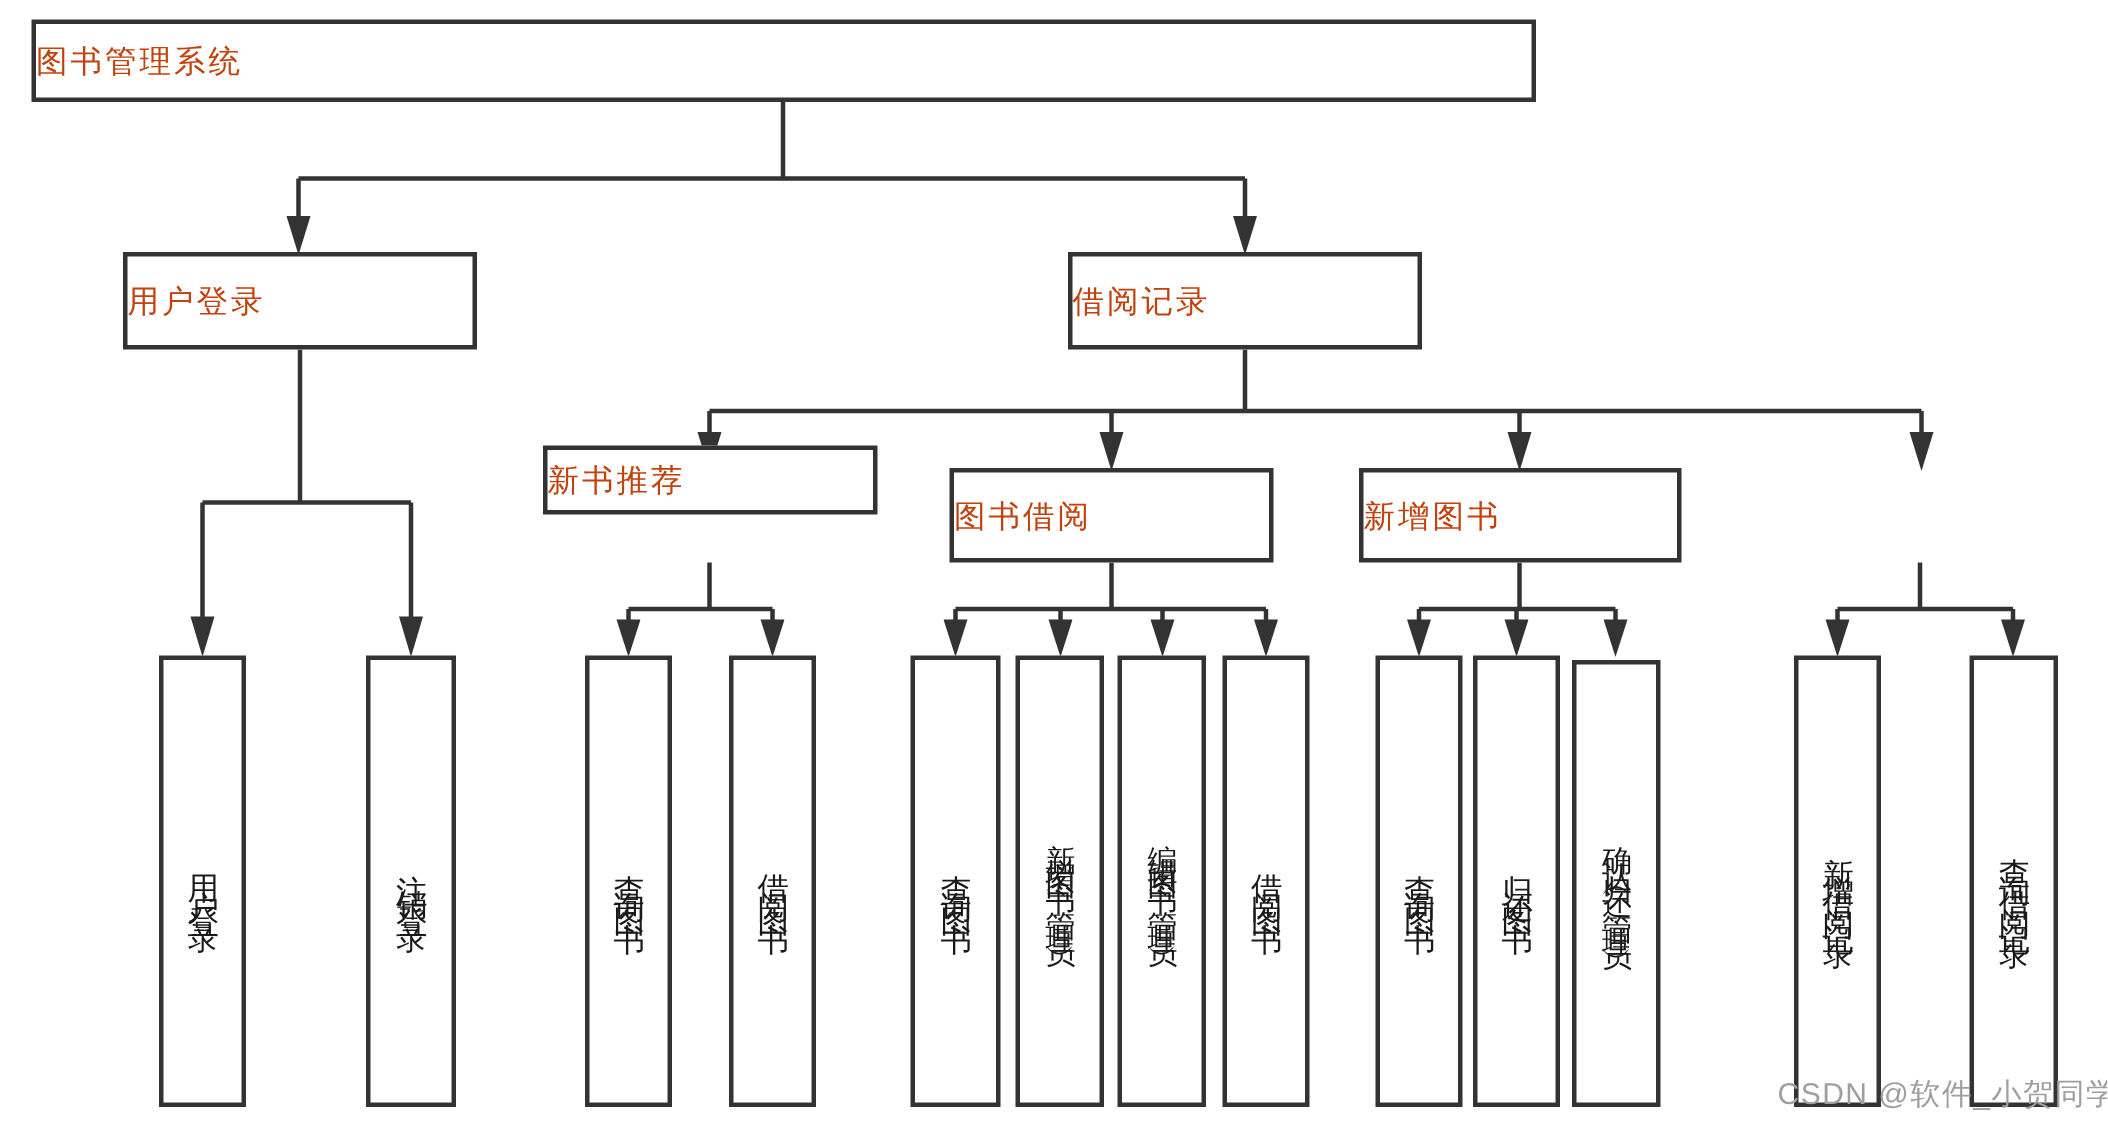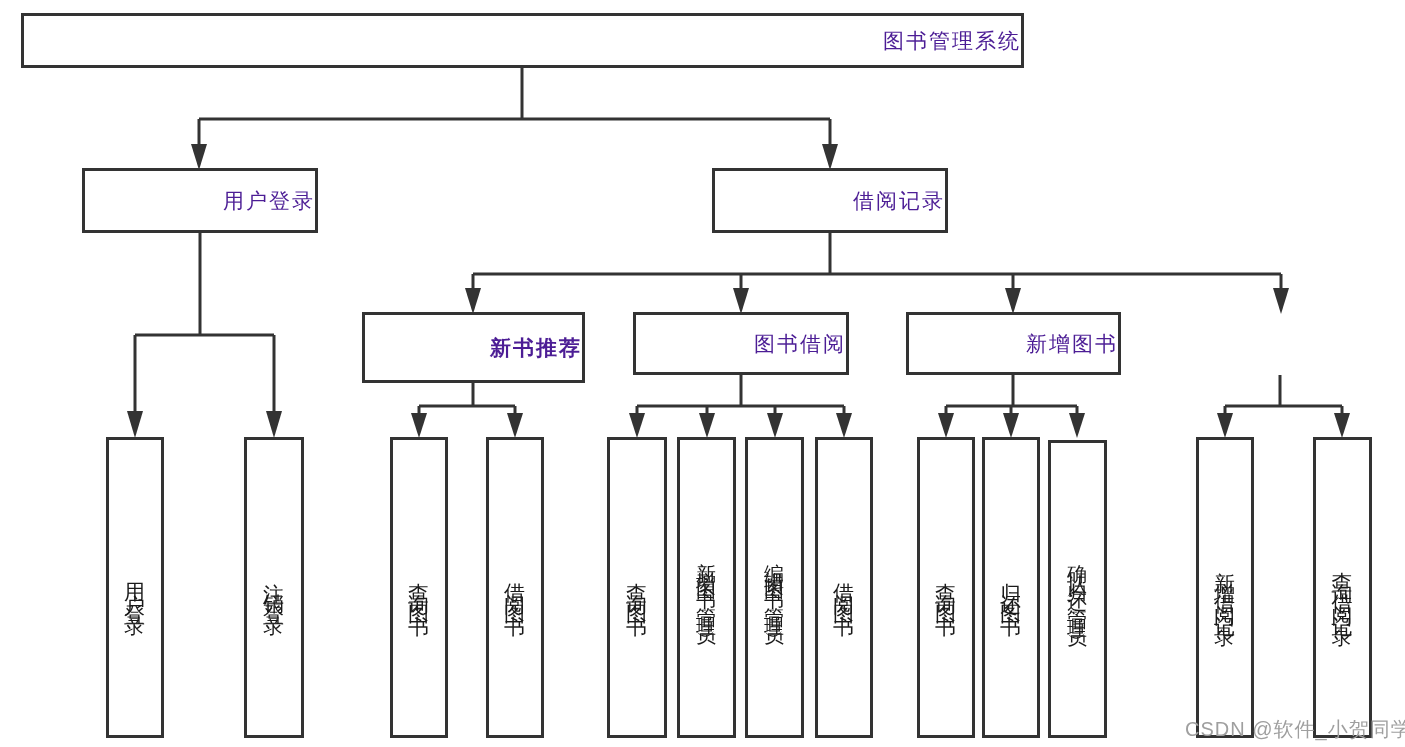--- a/index.html
+++ b/index.html
@@ -16,22 +16,22 @@
     left: 0; top: 0;
     z-index: 0;
   }
   .hnode {
     position: absolute;
     box-sizing: border-box;
     border: 3px solid #333333;
     background: #ffffff;
     display: flex;
     align-items: center;
-    justify-content: flex-end;
-    color: #4c1d95;
+    justify-content: flex-start;
+    color: #c2410c;
     font-size: 21px;
     letter-spacing: 2px;
     z-index: 1;
   }
   .vnode {
     position: absolute;
     box-sizing: border-box;
     border: 3px solid #333333;
     background: #ffffff;
     display: flex;
@@ -139,21 +139,21 @@
     <span>图书管理系统</span>
   </div>
 
   <div class="hnode" style="left:82px; top:168px; width:236px; height:65px;">
     <span>用户登录</span>
   </div>
   <div class="hnode" style="left:712px; top:168px; width:236px; height:65px;">
     <span>借阅记录</span>
   </div>
 
-  <div class="hnode" style="left:362px; top:312px; width:223px; height:71px;font-weight:bold;">
+  <div class="hnode" style="left:362px; top:297px; width:223px; height:46px;">
     <span>新书推荐</span>
   </div>
   <div class="hnode" style="left:633px; top:312px; width:216px; height:63px;font-family:Liberation Serif, serif;">
     <span>图书借阅</span>
   </div>
   <div class="hnode" style="left:906px; top:312px; width:215px; height:63px;">
     <span>新增图书</span>
   </div>
 
   <div class="vnode" style="left:106px; top:437px; width:58px; height:301px;">

